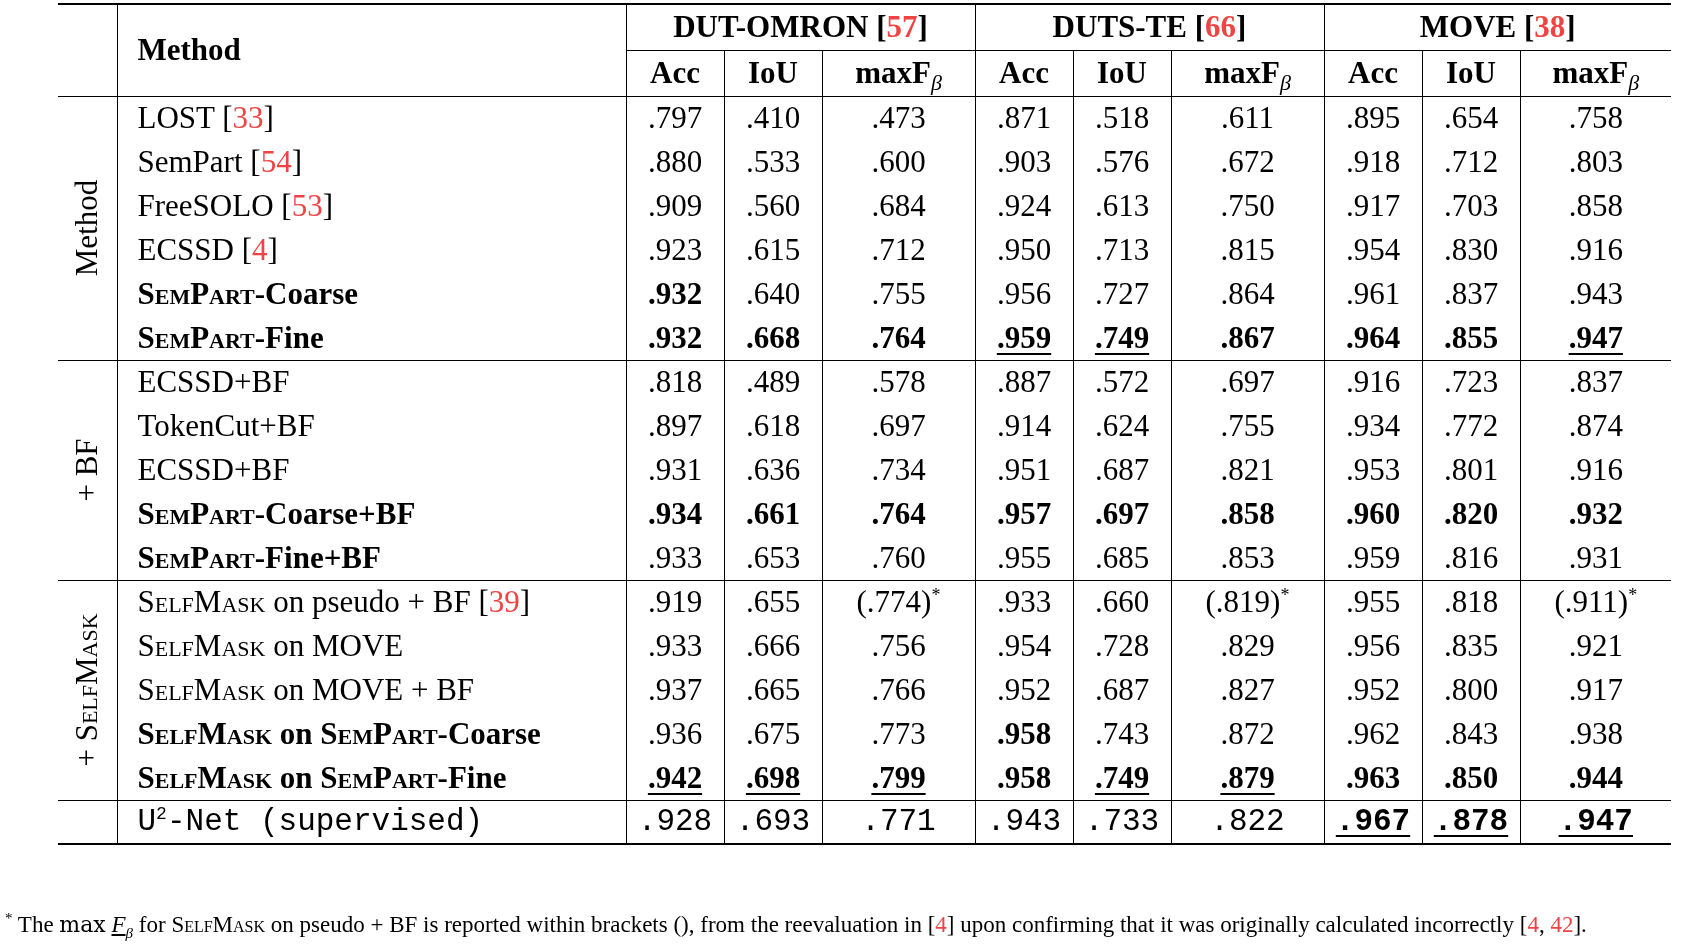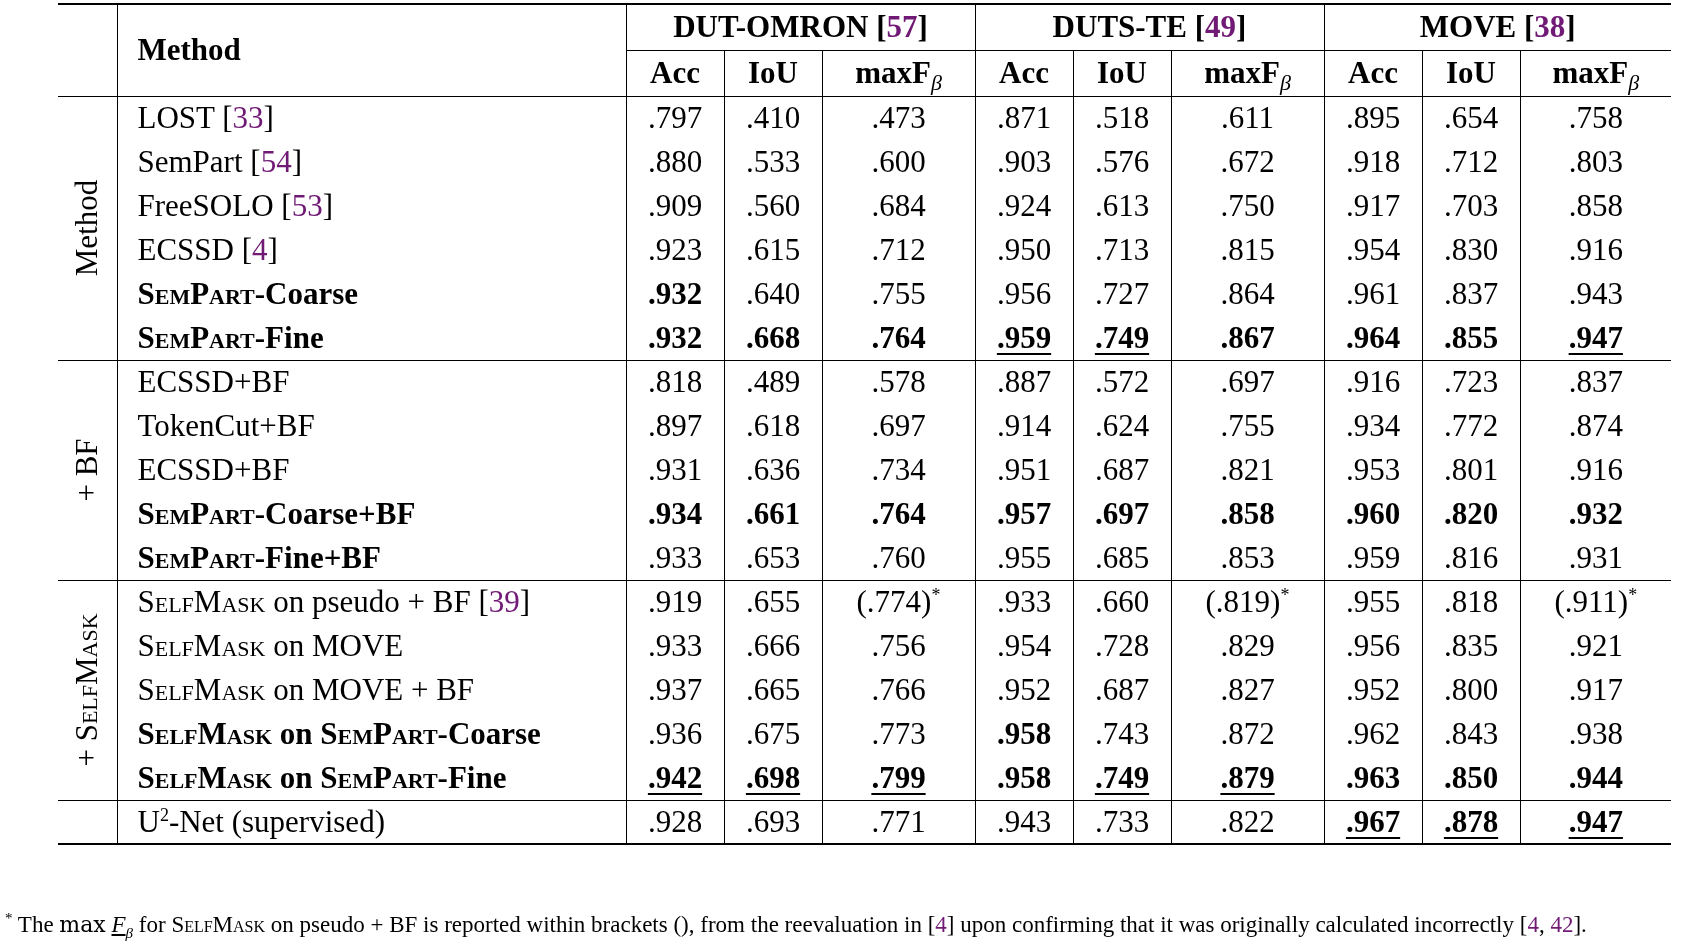--- a/index.html
+++ b/index.html
@@ -6,27 +6,27 @@
   body { width:1699px; height:946px; position:relative; overflow:hidden;
          font-family:"Liberation Serif", "DejaVu Serif", serif; color:#000; }
   #tbl { position:absolute; left:58px; top:3px; width:1613px; border-collapse:collapse; table-layout:fixed; }
   #tbl td, #tbl th { padding:0; text-align:center; vertical-align:middle; font-size:31px; white-space:nowrap; }
   #tbl th { font-weight:bold; }
   .h1 { height:46px; }
   .h2 { height:46px; }
   .row { height:44px; }
   .top-rule { border-top:2px solid #000; }
   .mid-rule td, .mid-rule th { border-top:1.5px solid #000; }
-  .bot-rule td { border-bottom:2px solid #000; }
+  .bot-rule td { border-bottom:2px solid #000;font-family:Liberation Mono, monospace; }
   .vl { border-left:1.5px solid #000; }
   .model { text-align:left !important; padding-left:20px !important; }
   .grp { position:relative; }
   .grp-label { position:absolute; left:50%; top:50%; transform:translate(-50%,-50%) rotate(-90deg); font-size:31px; white-space:nowrap; }
   .sc { font-variant:small-caps; }
-  .cite { color:#701a75; }
+  .cite { color:#ef4444; }
   .b { font-weight:bold; }
   .u { text-decoration:underline; text-underline-offset:5px; text-decoration-thickness:2px; }
   .sup { font-size:18px; vertical-align:super; line-height:0; }
   .beta { font-style:italic; font-weight:normal; font-size:22px; vertical-align:sub; line-height:0; }
   #footnote { position:absolute; left:5px; top:910px; font-size:23px; white-space:nowrap; }
   #footnote .star { font-size:15px; vertical-align:super; }
   .math { font-family:"DejaVu Serif", serif; font-size:22px; }
   .mathit { font-style:italic;text-decoration:underline; }
 </style>
 </head>
@@ -49,21 +49,21 @@
   <thead id="thead">
     <tr class="h1 top-rule">
       <th rowspan="2" class="top-rule"></th>
       <th rowspan="2" class="vl model top-rule">
         <span>Method</span>
       </th>
       <th colspan="3" class="vl top-rule">
         <span>DUT-OMRON</span> [<span class="cite">57</span>]
       </th>
       <th colspan="3" class="vl top-rule">
-        <span>DUTS-TE</span> [<span class="cite">49</span>]
+        <span>DUTS-TE</span> [<span class="cite">66</span>]
       </th>
       <th colspan="3" class="vl top-rule">
         <span>MOVE</span> [<span class="cite">38</span>]
       </th>
     </tr>
     <tr class="h2" id="metric-row">
         <th class="mid-rule-cell vl" style="border-top: 1.5px solid rgb(0, 0, 0);"><span>Acc</span></th>
         <th class="mid-rule-cell vl" style="border-top: 1.5px solid rgb(0, 0, 0);"><span>IoU</span></th>
         <th class="mid-rule-cell vl" style="border-top: 1.5px solid rgb(0, 0, 0);"><span>maxF</span><span class="beta">β</span></th>
         <th class="mid-rule-cell vl" style="border-top: 1.5px solid rgb(0, 0, 0);"><span>Acc</span></th>

